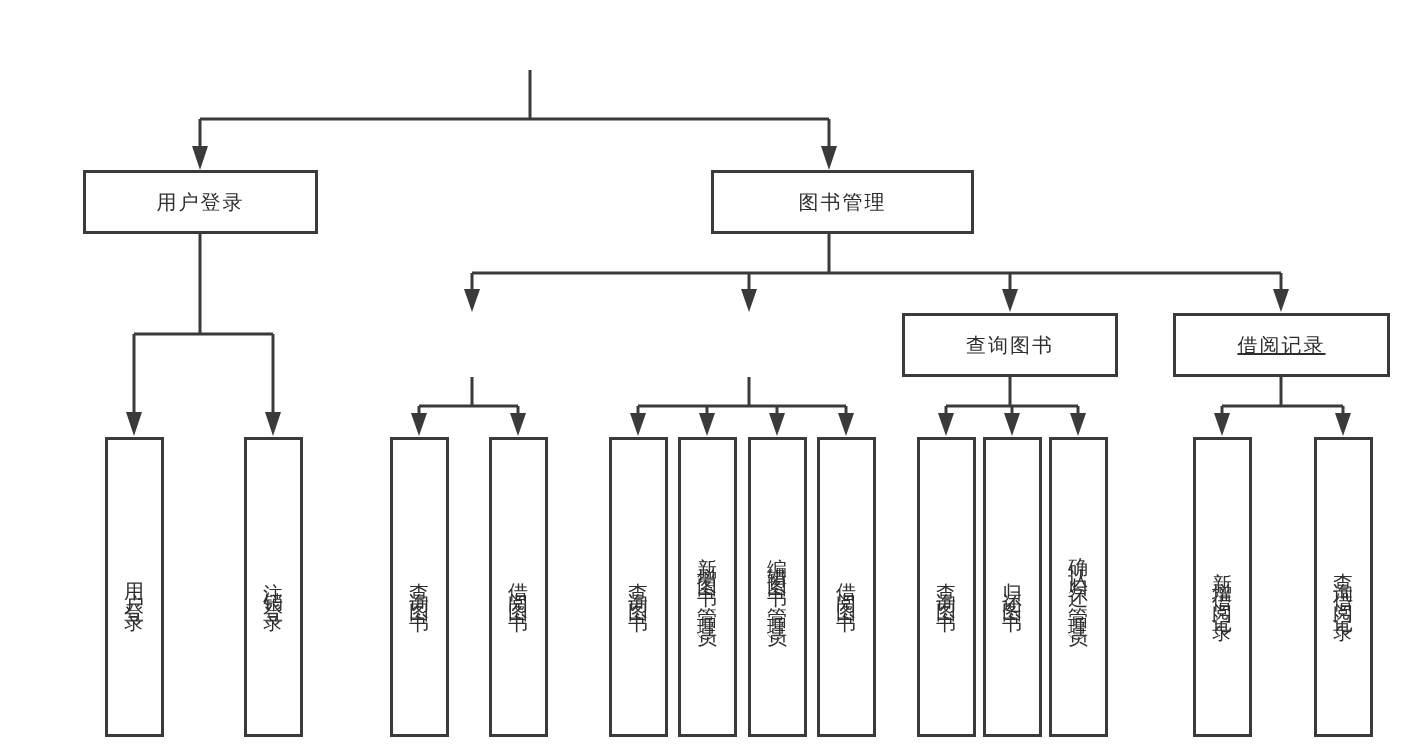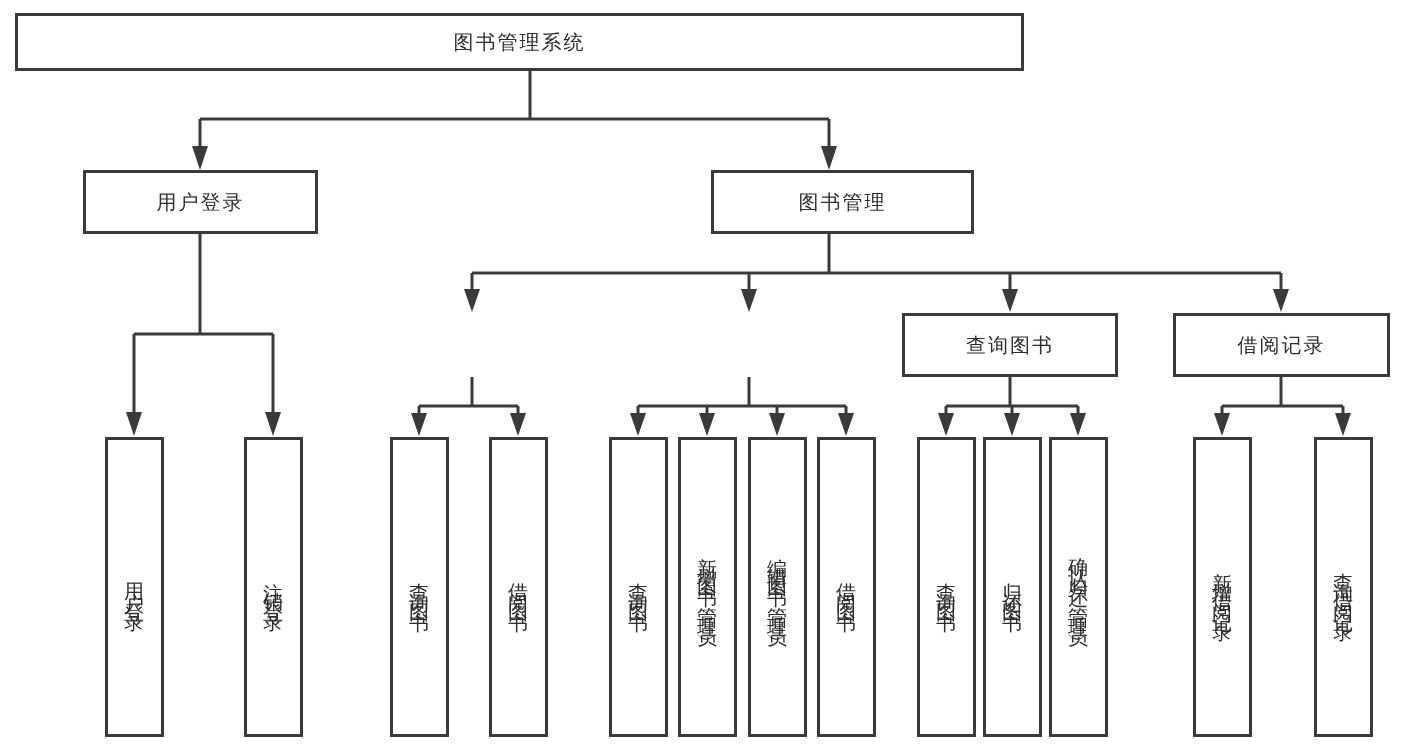--- a/index.html
+++ b/index.html
@@ -44,21 +44,21 @@
     letter-spacing: 2px;
     color: var(--text);
   }
   .root  { left: 15px;  top: 13px;  width: 1009px; height: 58px; }
   .lv2-a { left: 83px;  top: 170px; width: 235px;  height: 64px; }
   .lv2-b { left: 711px; top: 170px; width: 263px;  height: 64px; }
   .lv3   { top: 313px; height: 64px; }
   .lv3-a { left: 364px;  width: 216px; }
   .lv3-b { left: 639px;  width: 220px; }
   .lv3-c { left: 902px;  width: 216px; }
-  .lv3-d { left: 1173px; width: 217px; }
+  .lv3-d { left: 1173px; width: 217px; text-decoration: underline; }
   .leaf {
     position: absolute;
     top: 437px;
     width: 59px;
     height: 300px;
     box-sizing: border-box;
     border: 3px solid var(--line);
     background: var(--bg);
     display: flex;
     align-items: center;
@@ -158,21 +158,20 @@
     <g>
       <path d="M1281 377 V406"></path>
       <path d="M1222 406 H1343"></path>
       <path d="M1222 406 V414"></path>
       <polygon points="1214,413 1230,413 1222,436"></polygon>
       <path d="M1343 406 V414"></path>
       <polygon points="1335,413 1351,413 1343,436"></polygon>
     </g>
   </svg>
 
-  <div class="node root">图书管理系统</div>
 
   <div class="node lv2-a">用户登录</div>
   <div class="node lv2-b">图书管理</div>
 
   <div class="node lv3 lv3-c">查询图书</div>
   <div class="node lv3 lv3-d">借阅记录</div>
 
   <div class="leaf" style="left:105px">
     <span>用户登录</span>
   </div>

